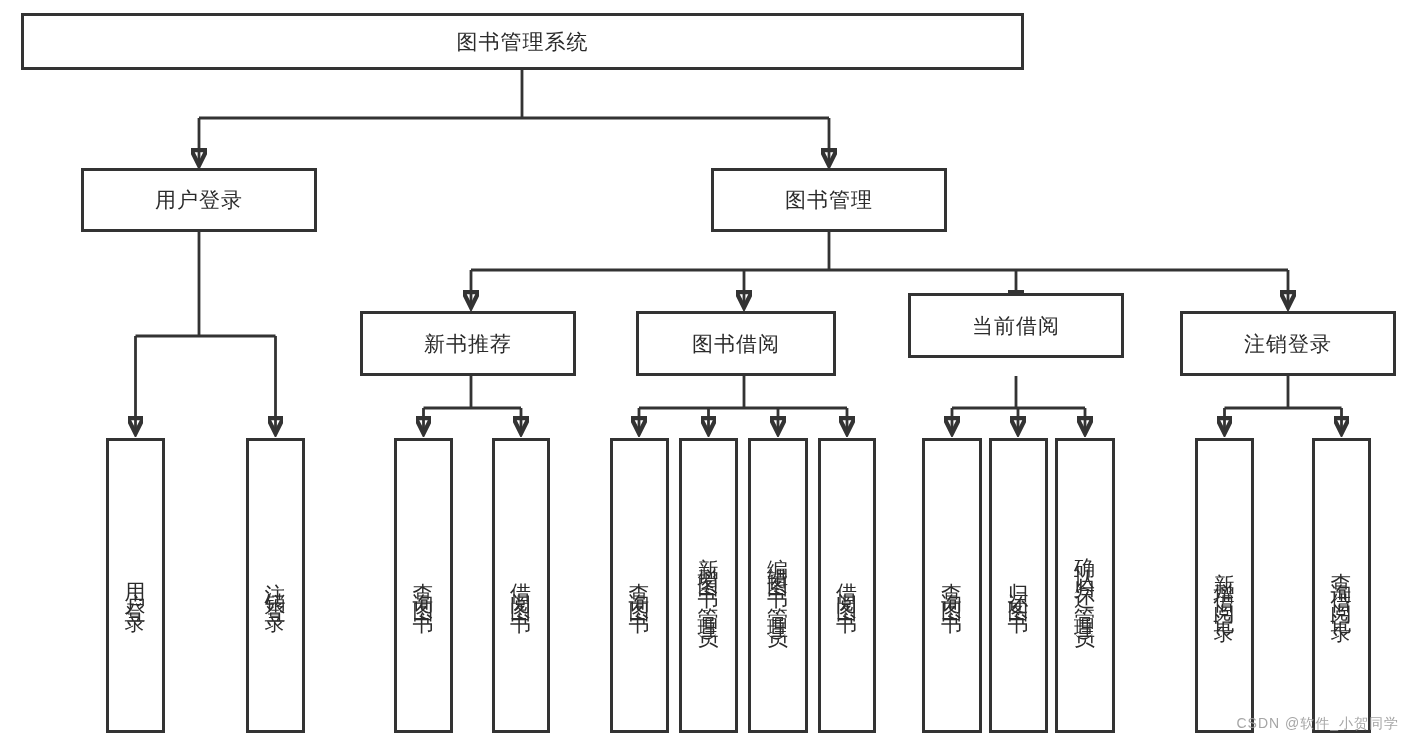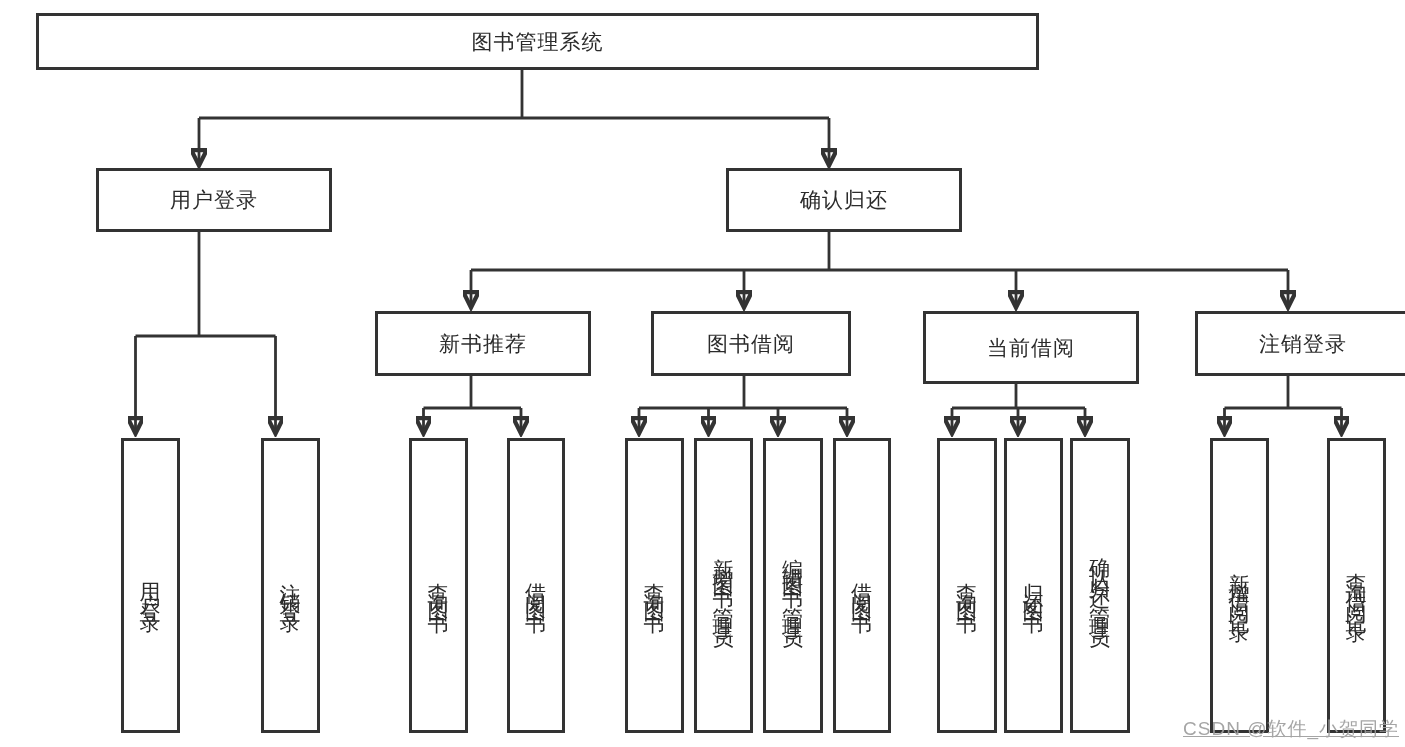--- a/index.html
+++ b/index.html
@@ -22,39 +22,37 @@
   .arrowhead-shape{fill:var(--line);}
   .box{
     position:absolute;
     box-sizing:border-box;
     background:var(--box-fill);
     border:3px solid var(--line);
     display:flex;align-items:center;justify-content:center;
     color:var(--text);
     font-size:21px;
     text-align:center;
-    margin-left:15px;
   }
   .box.h span{letter-spacing:1px;white-space:nowrap;}
   .box.v .vtext{
     writing-mode:vertical-rl;
     text-orientation:mixed;
     letter-spacing:10px;
     line-height:1;
     white-space:nowrap;
   }
   #watermark{
     position:absolute;
-    right:6px;bottom:5px;
+    right:6px;bottom:14px;
     color:var(--watermark);
     opacity:.92;
-    font-size:19px;
+    font-size:14px;
     letter-spacing:1px;
     white-space:nowrap;
-    text-decoration:underline;
   }
 </style>
 </head>
 <body>
 
 <div id="canvas">
 
   <svg class="wires" width="1405" height="747" viewBox="0 0 1405 747" aria-hidden="true">
     <defs>
       <marker id="arrowhead" viewBox="0 0 10 10" refX="9" refY="5" markerWidth="8" markerHeight="5.5" orient="auto">
@@ -92,30 +90,30 @@
   </svg>
 
   <div class="box h" style="left:21px;top:13px;width:1003px;height:57px">
     <span>图书管理系统</span>
   </div>
 
   <div class="box h" style="left:81px;top:168px;width:236px;height:64px">
     <span>用户登录</span>
   </div>
   <div class="box h" style="left:711px;top:168px;width:236px;height:64px">
-    <span>确认归还</span>
+    <span>图书管理</span>
   </div>
 
   <div class="box h" style="left:360px;top:311px;width:216px;height:65px">
     <span>新书推荐</span>
   </div>
   <div class="box h" style="left:636px;top:311px;width:200px;height:65px">
     <span>图书借阅</span>
   </div>
-  <div class="box h" style="left:908px;top:311px;width:216px;height:73px">
+  <div class="box h" style="left:908px;top:293px;width:216px;height:65px">
     <span>当前借阅</span>
   </div>
   <div class="box h" style="left:1180px;top:311px;width:216px;height:65px">
     <span>注销登录</span>
   </div>
 
   <div class="box v" style="left:106px;top:438px;width:59px;height:295px">
     <span class="vtext">用户登录</span>
   </div>
   <div class="box v" style="left:246px;top:438px;width:59px;height:295px">

